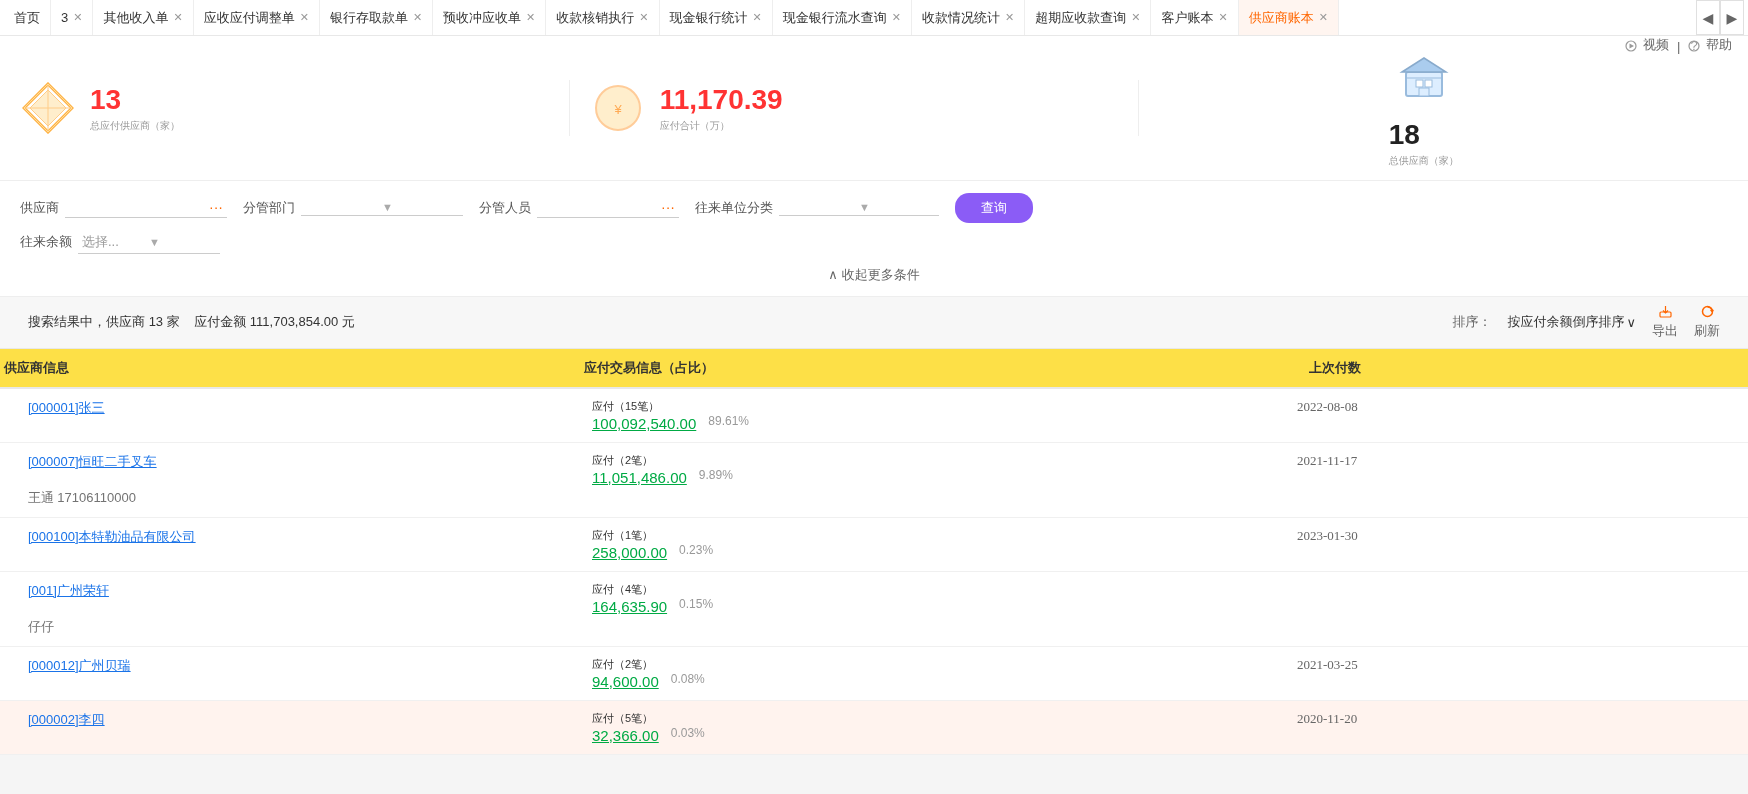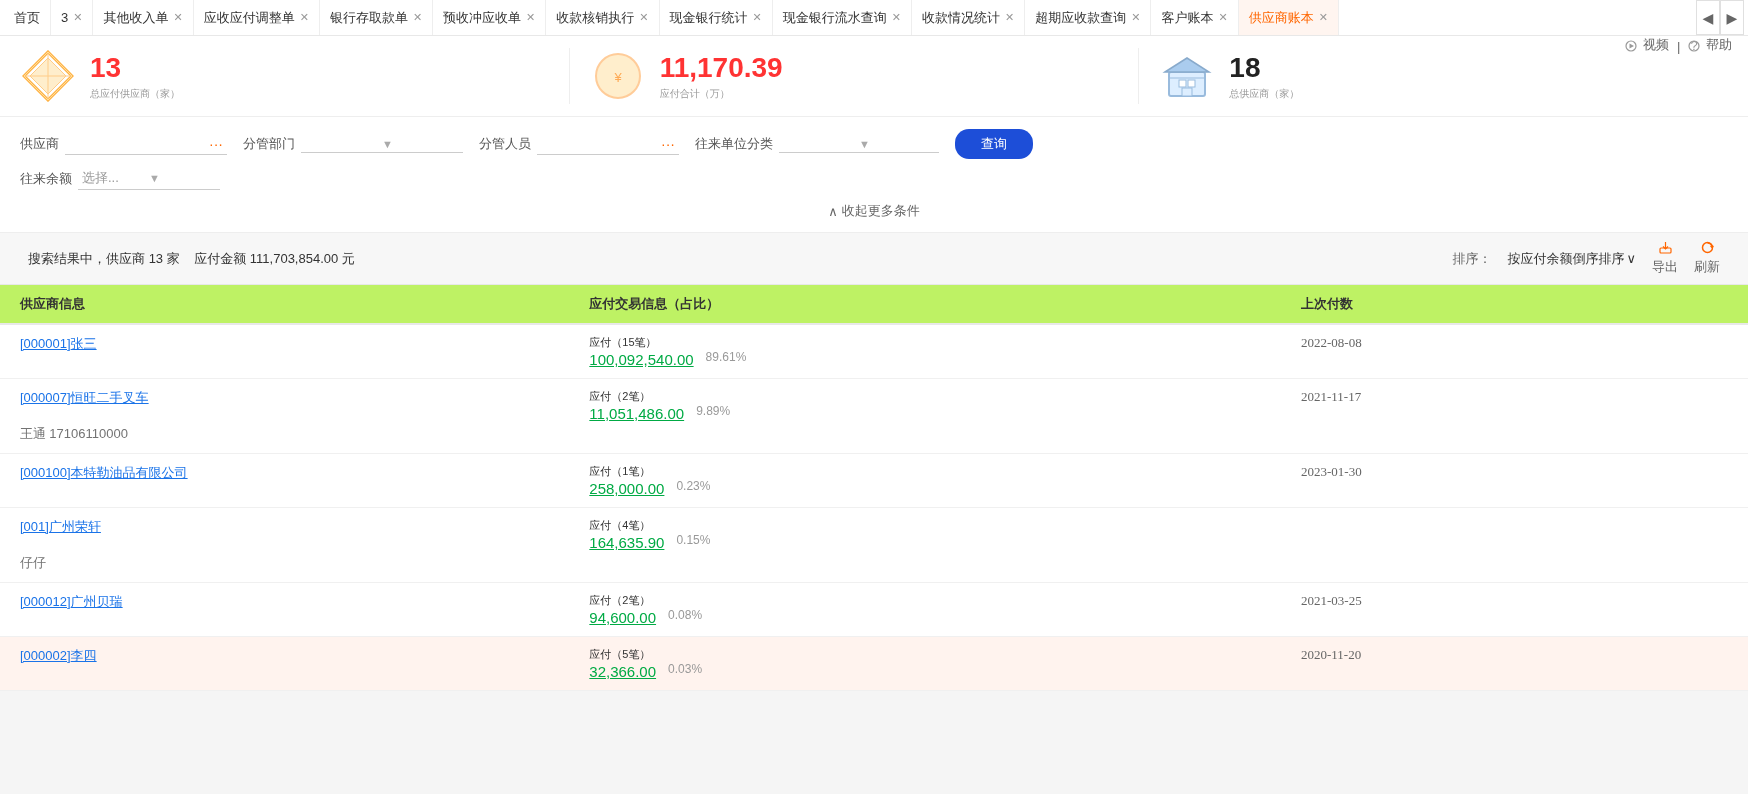--- a/index.html
+++ b/index.html
@@ -152,21 +152,21 @@
       align-items: center;
       border: none;
       border-bottom: 1px solid #ccc;
       padding: 2px 4px;
       min-width: 160px;
       cursor: pointer;
     }
     .filter-select-wrap span { flex: 1; color: #999; font-size: 13px; }
     .filter-select-wrap .arrow-down { color: #aaa; font-size: 11px; }
     .btn-query {
-      background: #1d4ed8;
+      background: #8b5cf6;
       color: #fff;
       border: none;
       padding: 6px 26px;
       border-radius: 14px;
       cursor: pointer;
       font-size: 13px;
       flex-shrink: 0;
     }
     .collapse-btn {
       display: flex;
@@ -215,31 +215,31 @@
       flex-direction: column;
     }
 
     
     .data-table {
       background: #fff;
       width: 100%;
     }
     .table-header {
       display: flex;
-      background: #bef264;
+      background: #fde047;
       border-bottom: 2px solid #e8e8e8;
-      padding: 10px 20px;
+      padding: 10px 4px;
     }
     .table-header .col-supplier { flex: 2; font-weight: 600; color: #333; }
     .table-header .col-payable { flex: 2.5; font-weight: 600; color: #333; }
     .table-header .col-lastpay { flex: 1.5; font-weight: 600; color: #333; }
 
     .table-row-wrap {
       border-bottom: 1px solid #f0f0f0;
-      padding: 10px 20px;
+      padding: 10px 28px;
       display: flex;
       align-items: flex-start;
       cursor: pointer;
       transition: background 0.15s;
     }
     .table-row-wrap.highlighted { background: #fff3ee; }
 
     .col-supplier { flex: 2; }
     .col-payable { flex: 2.5; }
     .col-lastpay { flex: 1.5; color: #666; font-family: Liberation Serif, serif; }
@@ -356,21 +356,21 @@
         <circle cx="26" cy="26" r="22" fill="#ffeecc" stroke="#ffcc99" stroke-width="2"></circle>
         <text x="26" y="32" text-anchor="middle" font-size="22" fill="#ffaa55">¥</text>
       </svg>
     </div>
     <div class="summary-text">
       <div class="big-number">11,170.39</div>
       <div class="sub-label">应付合计（万）</div>
     </div>
   </div>
 
-  <div class="summary-card" style="border-right:none;">
+  <div class="summary-card" style="border-right:none;flex-direction:column;">
     <div class="summary-icon">
       <svg width="52" height="52" viewBox="0 0 52 52">
         <rect x="8" y="22" width="36" height="24" fill="#ddeeff" stroke="#99bbdd" stroke-width="2" rx="2"></rect>
         <polygon points="4,22 26,8 48,22" fill="#aaccee" stroke="#88aacc" stroke-width="1.5"></polygon>
         <rect x="18" y="30" width="7" height="7" fill="#fff" stroke="#99bbdd" stroke-width="1"></rect>
         <rect x="27" y="30" width="7" height="7" fill="#fff" stroke="#99bbdd" stroke-width="1"></rect>
         <rect x="21" y="38" width="10" height="8" fill="#ddeeff" stroke="#99bbdd" stroke-width="1"></rect>
         <line x1="8" y1="28" x2="44" y2="28" stroke="#99bbdd" stroke-width="1"></line>
       </svg>
     </div>

